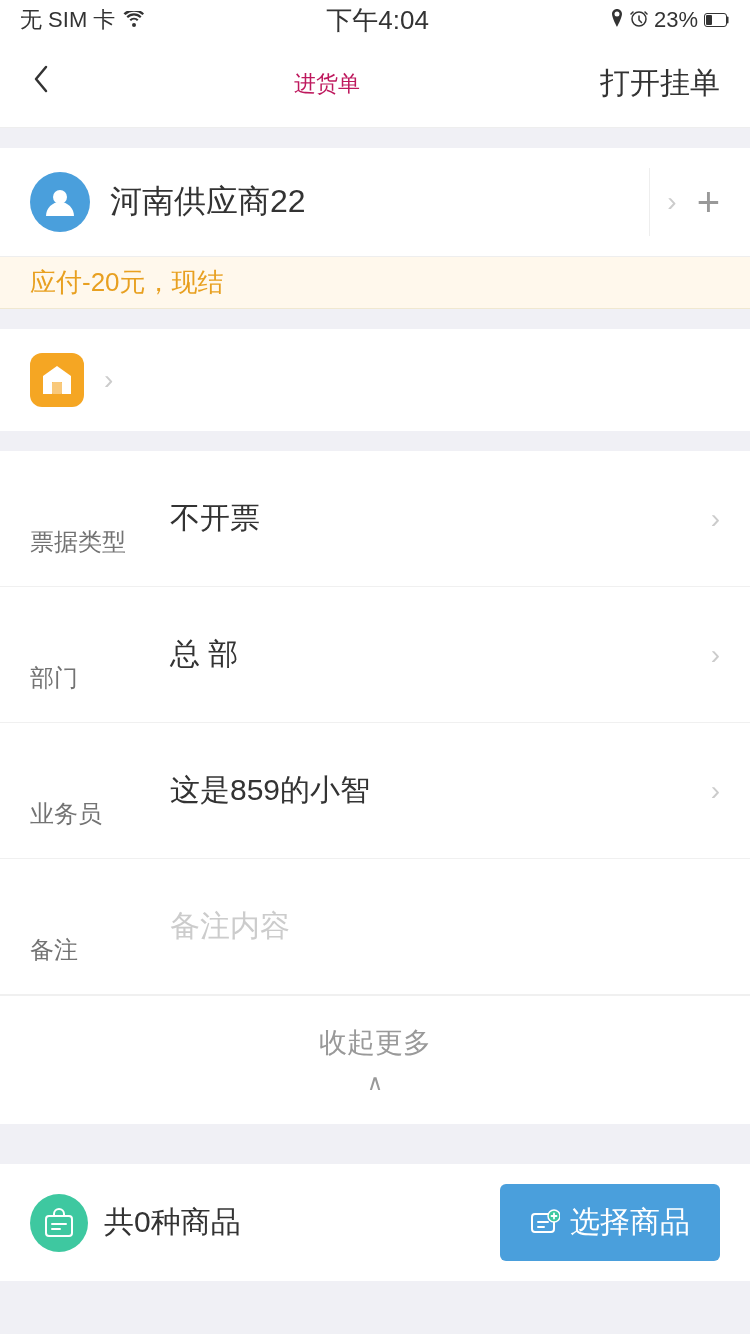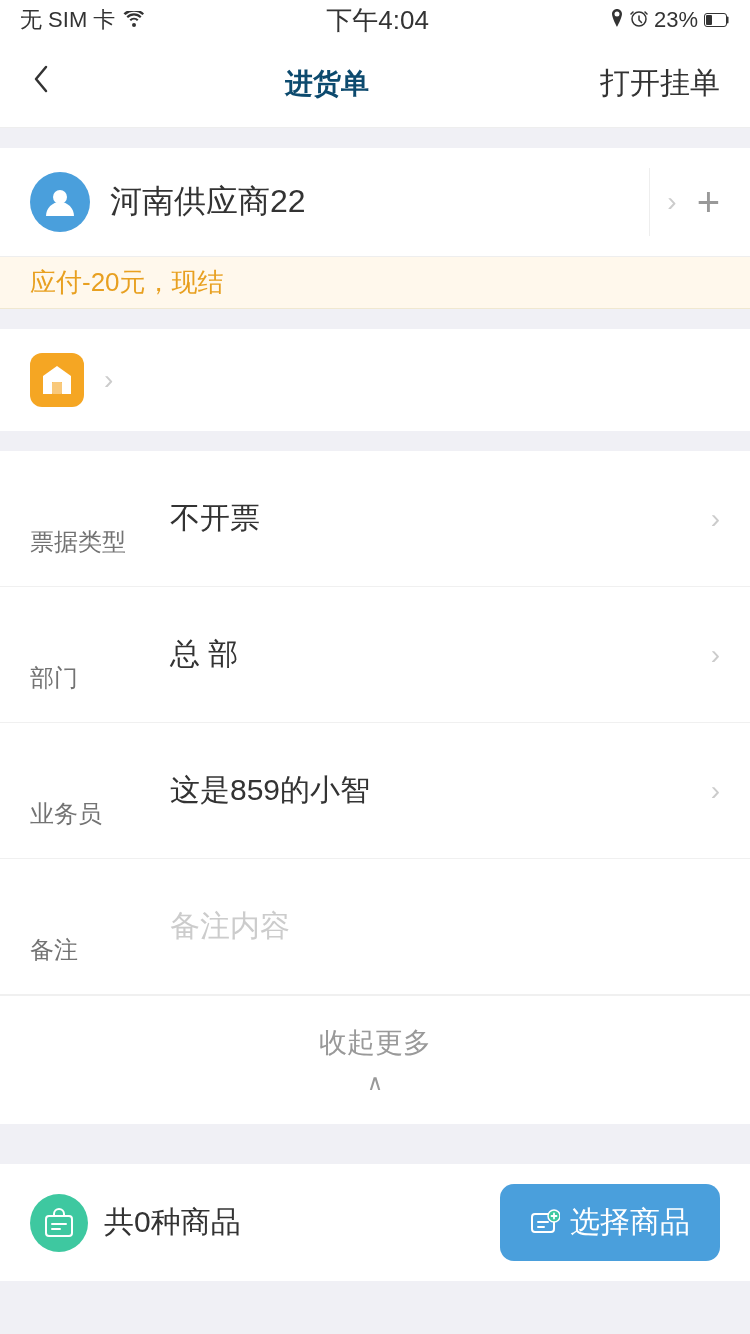--- a/index.html
+++ b/index.html
@@ -39,23 +39,23 @@
       justify-content: space-between;
       padding: 0 30px;
       border-bottom: 1px solid #eee;
     }
     .nav-back {
       font-size: 36px;
       color: #333;
       cursor: pointer;
     }
     .nav-title {
-      font-size: 28px;
-      font-weight: 700;
-      color: #0c4a6e;
+      font-size: 22px;
+      font-weight: 400;
+      color: #be185d;
     }
     .nav-action {
       font-size: 30px;
       color: #333;
       cursor: pointer;
     }
 
     
     .section-gap {
       height: 20px;
@@ -217,21 +217,21 @@
     }
     .goods-icon-wrap svg { width: 34px; height: 34px; fill: #fff; }
     .goods-count {
       font-size: 30px;
       color: #333;
     }
     .select-goods-btn {
       background: #4a9fdc;
       color: #fff;
       border: none;
-      border-radius: 14px;
+      border-radius: 6px;
       padding: 18px 30px;
       font-size: 30px;
       display: flex;
       align-items: center;
       gap: 10px;
       cursor: pointer;
     }
     .select-goods-btn svg { width: 30px; height: 30px; fill: #fff; }
   </style>
 </head>

